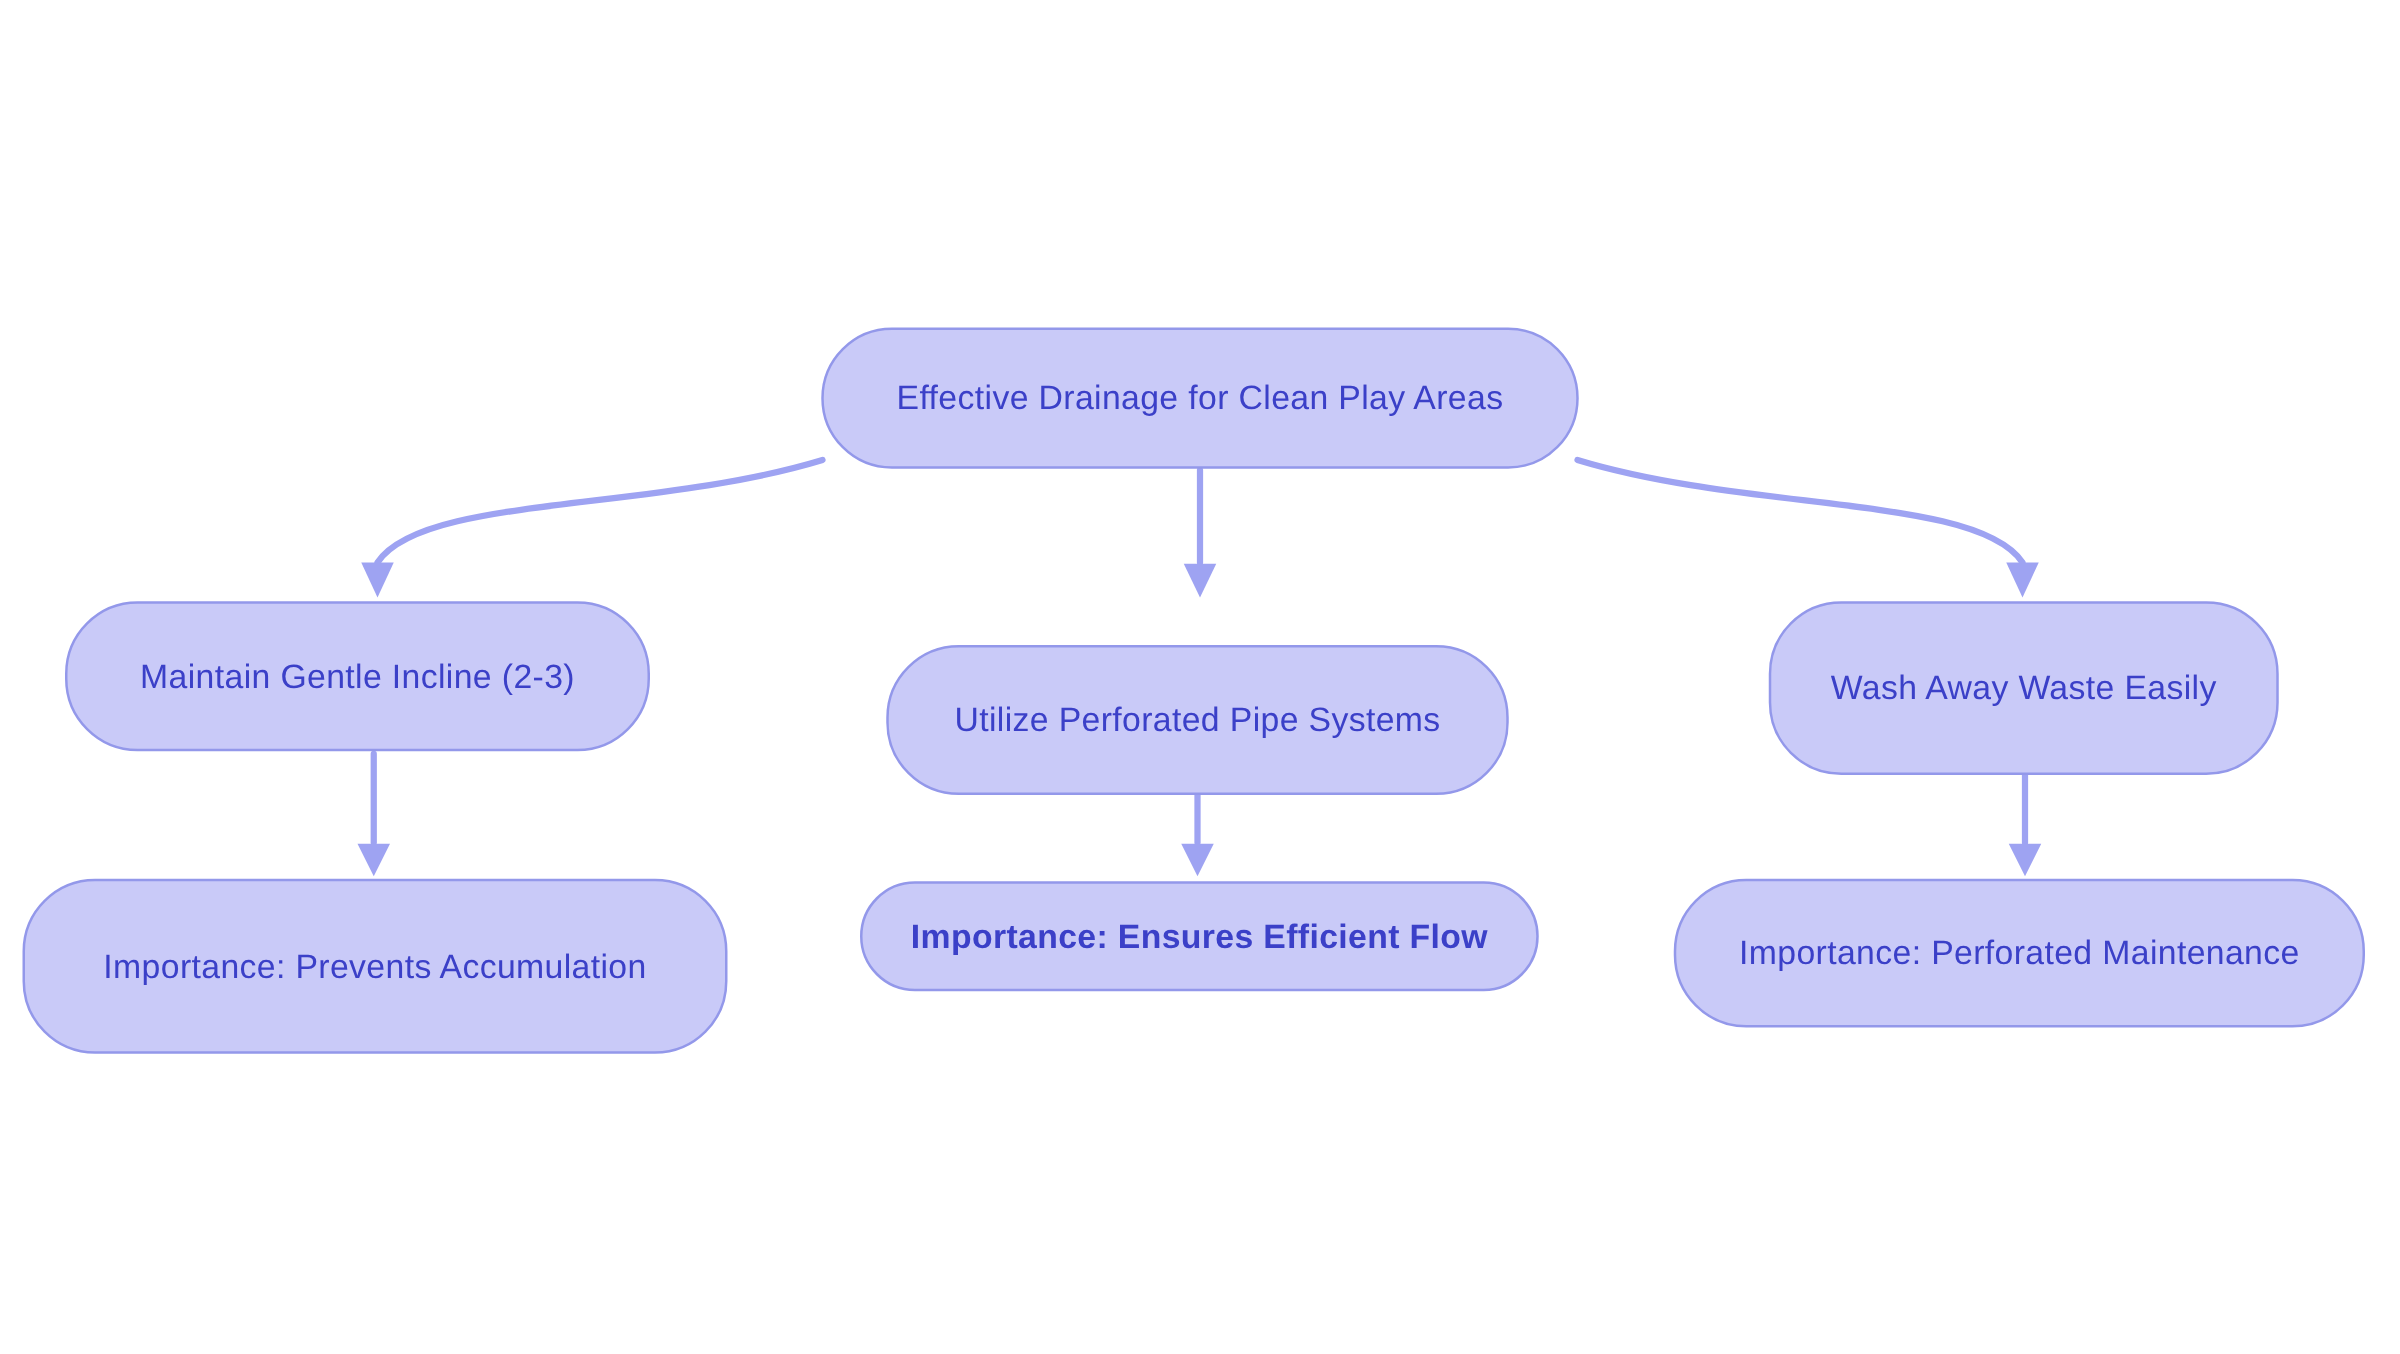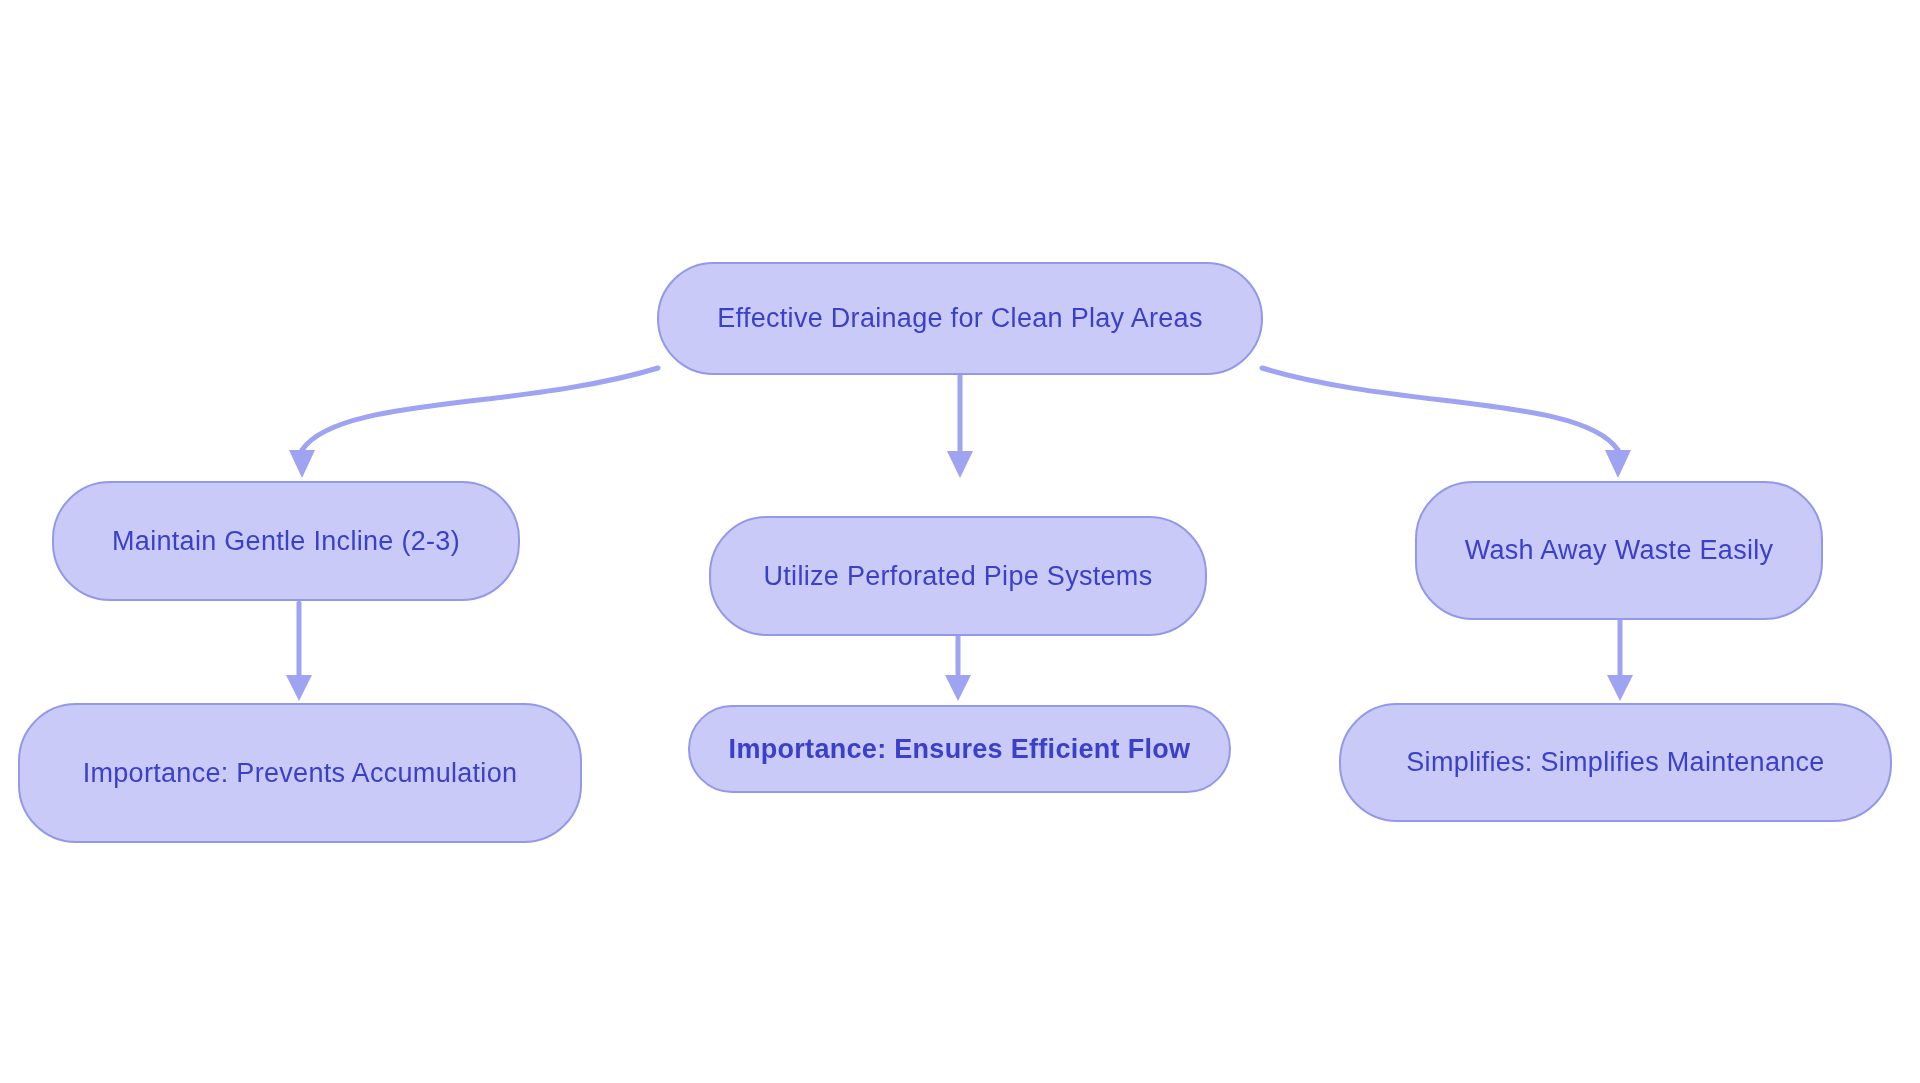--- a/index.html
+++ b/index.html
@@ -105,16 +105,16 @@
 
   <div class="node node-imp-incline">
     <span>Importance: Prevents Accumulation</span>
   </div>
 
   <div class="node node-imp-pipes">
     <span>Importance: Ensures Efficient Flow</span>
   </div>
 
   <div class="node node-imp-wash">
-    <span>Simplifies: Simplifies Maintenance</span>
+    <span>Importance: Perforated Maintenance</span>
   </div>
 
 </div>
 
 </body></html>

